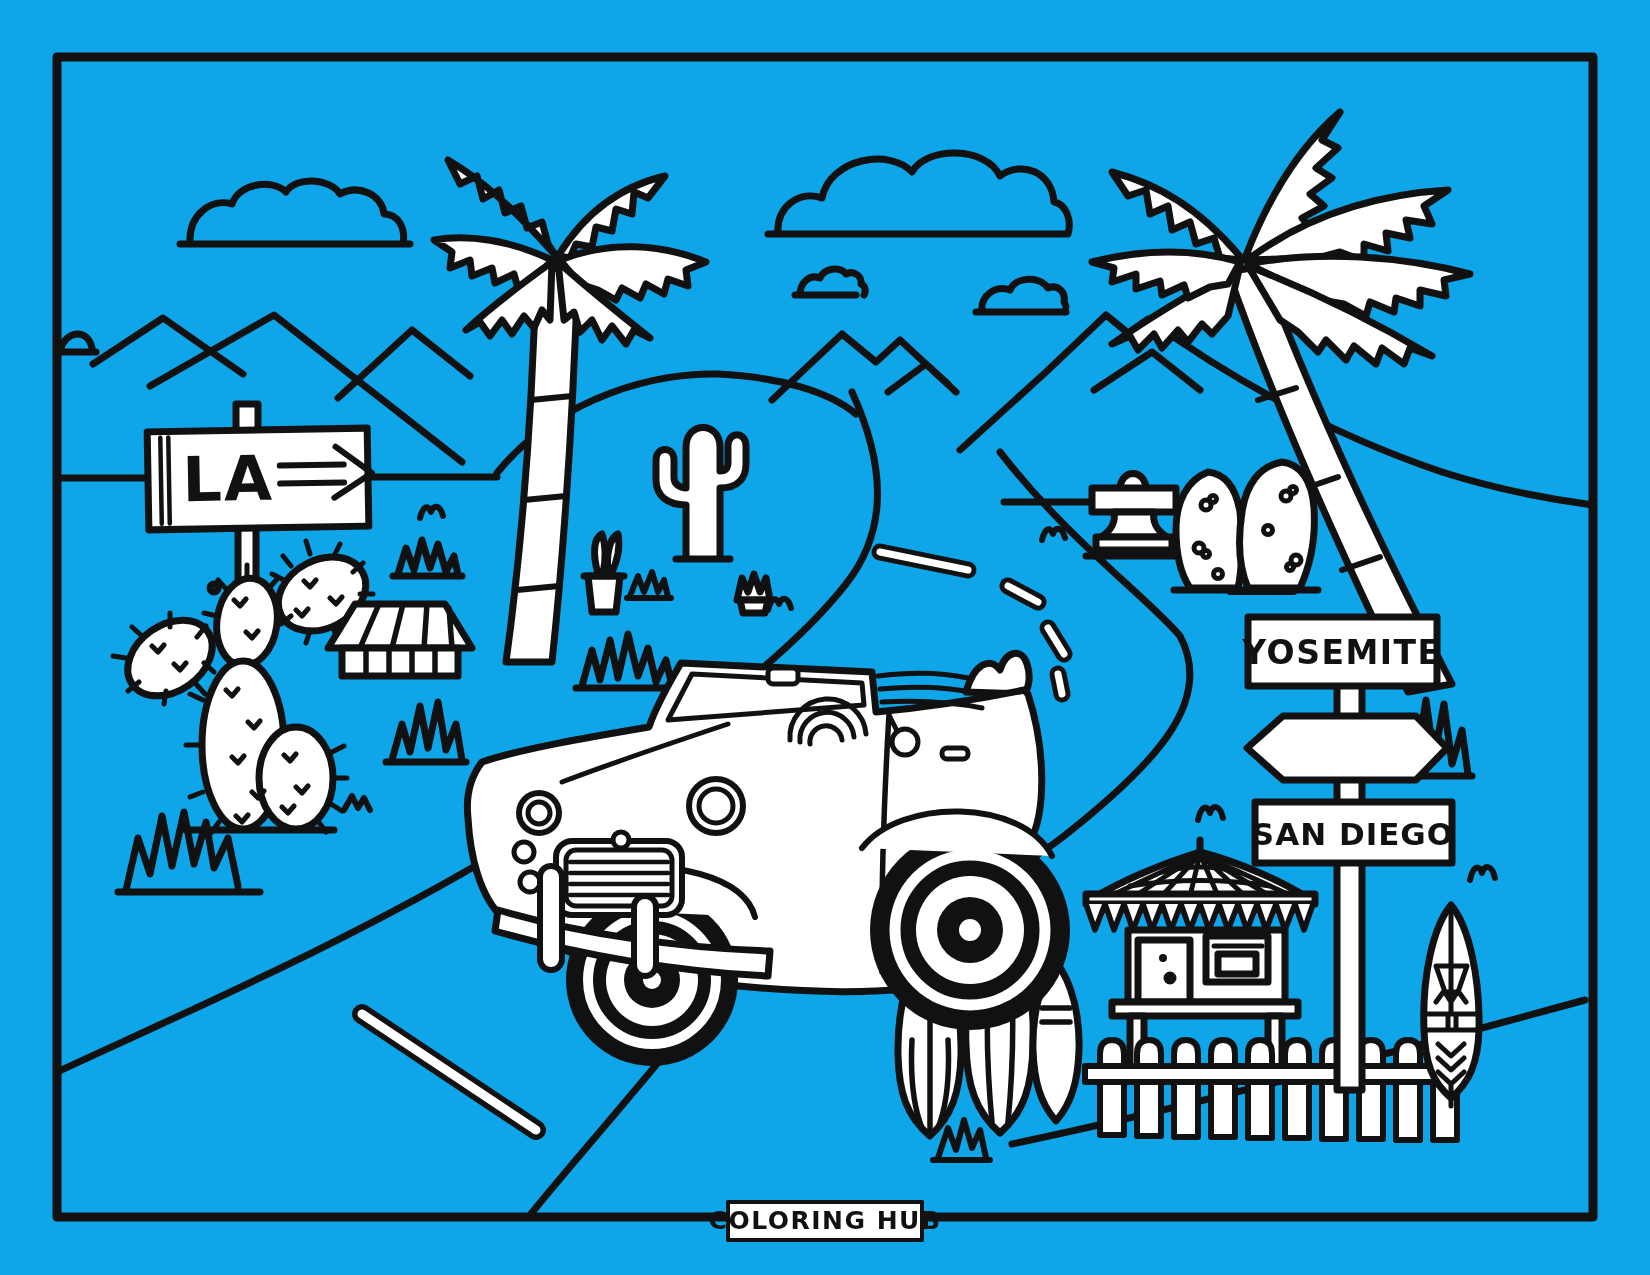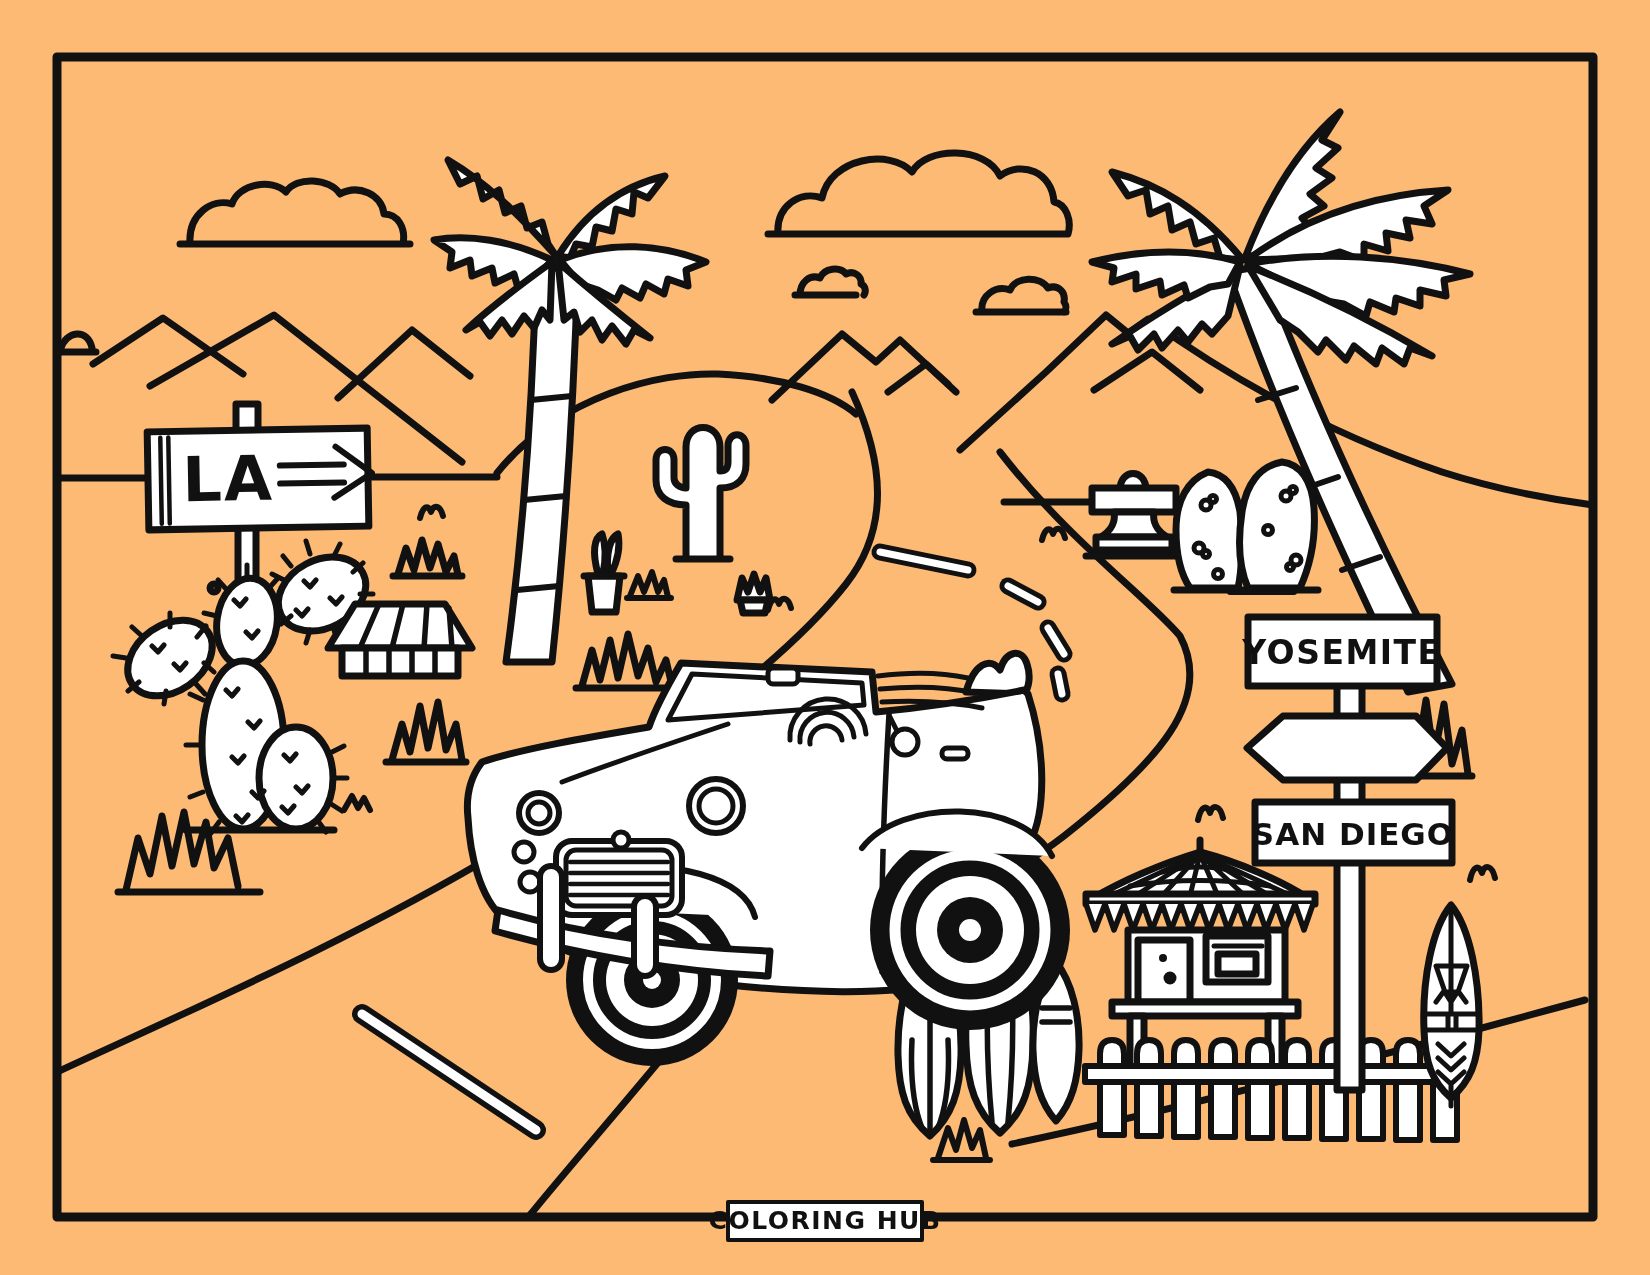--- a/index.html
+++ b/index.html
@@ -1,17 +1,17 @@
 <!DOCTYPE html>
 <html><head>
 <meta charset="utf-8">
 <style>
   html,body{margin:0;padding:0;background:#fff;}
   body{font-family:"DejaVu Sans","Liberation Sans",sans-serif;}
-  .page{position:relative;width:1650px;height:1275px;background:#fdba74;overflow:hidden;}
+  .page{position:relative;width:1650px;height:1275px;background:#0ea5e9;overflow:hidden;}
   svg{display:block;}
   svg text{font-family:"DejaVu Sans","Liberation Sans",sans-serif;font-weight:700;fill:#111;}
   .t-la{font-size:62px;letter-spacing:2px;}
   .t-board{font-size:33px;letter-spacing:1.5px;}
   .t-board2{font-size:31px;letter-spacing:1px;}
   .t-footer{font-size:25px;letter-spacing:1.5px;}
 </style>
 </head>
 <body>
 

